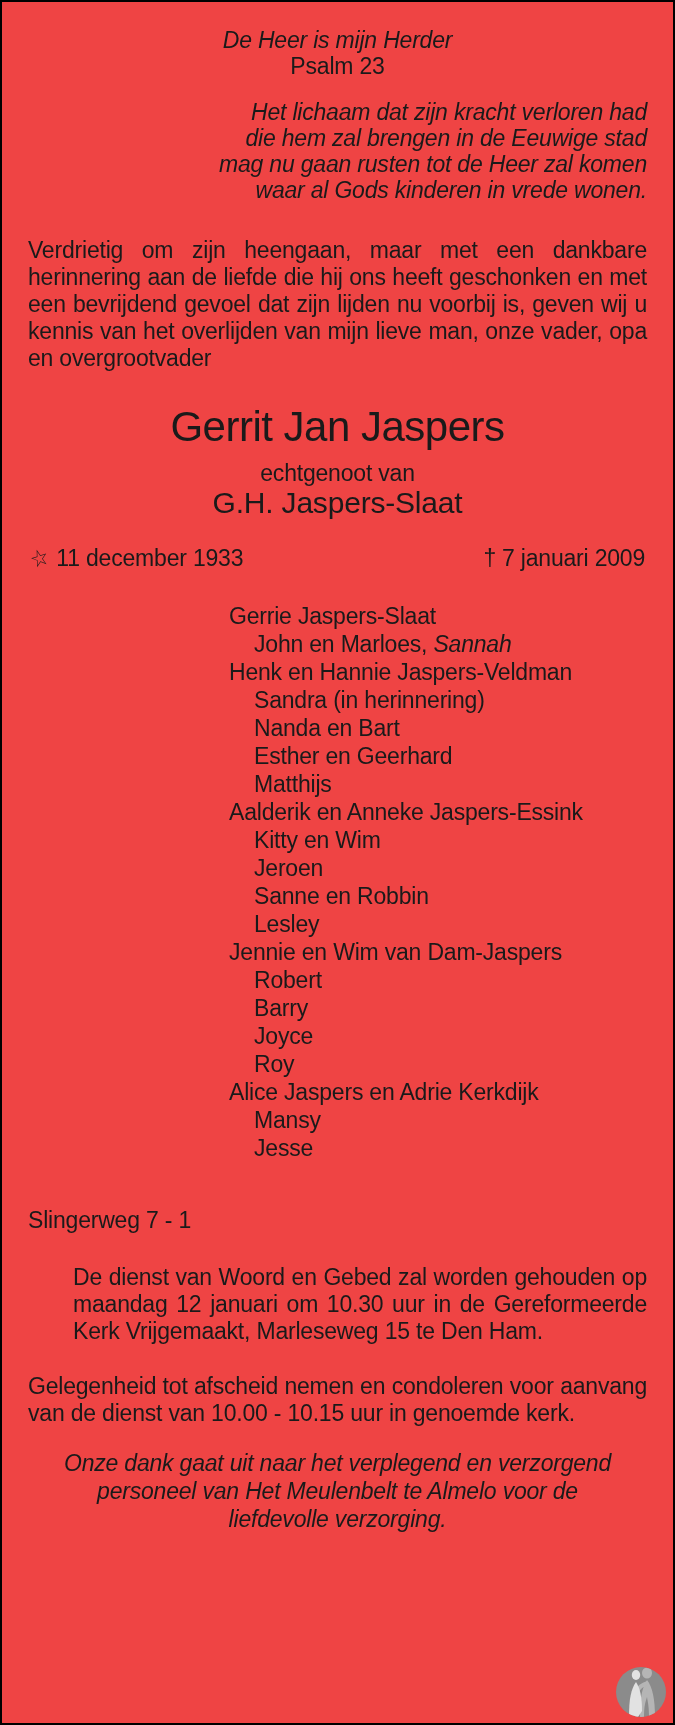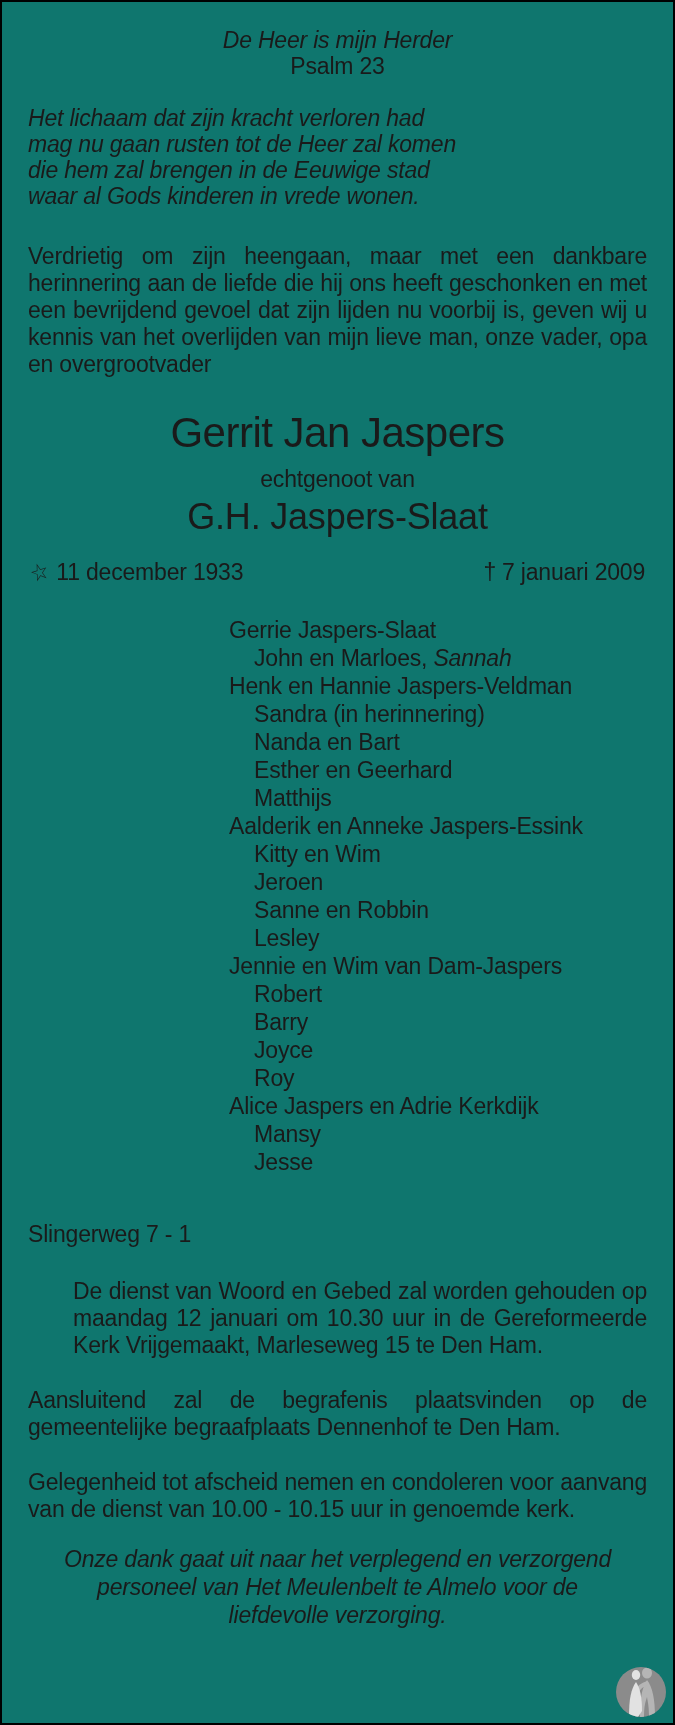--- a/index.html
+++ b/index.html
@@ -8,50 +8,50 @@
     background: #ffffff;
   }
   .sheet {
     position: relative;
     width: 675px;
     height: 1725px;
     box-sizing: border-box;
     border: 2px solid #000000;
     padding: 25px 26px;
     overflow: hidden;
-    background: #0f766e;
+    background: #ef4444;
     color: #1a1a1a;
     font-family: "Liberation Sans", "DejaVu Sans", sans-serif;
     font-stretch: condensed;
     font-size: 23px;
     letter-spacing: -0.2px;
   }
   .epigraph { text-align: center; line-height: 26px; }
   .epigraph-quote { font-style: italic; }
   .poem {
-    margin-top: 26px;
-    text-align: left;
+    margin-top: 20px;
+    text-align: right;
     font-style: italic;
     line-height: 26px;
   }
   .announcement {
     margin: 34px 0 0 0;
     text-align: justify;
     line-height: 27px;
   }
   .deceased-name {
     margin-top: 28px;
     text-align: center;
     font-size: 42px;
     line-height: 54px;
     font-weight: 400;
     letter-spacing: -0.5px;
   }
   .relation { margin-top: 6px; text-align: center; line-height: 26px; }
-  .spouse   { margin-top: 8px; text-align: center; font-size: 36px; line-height: 34px; }
+  .spouse   { margin-top: 0; text-align: center; font-size: 30px; line-height: 34px; }
   .dates {
     margin-top: 24px;
     display: flex;
     justify-content: space-between;
     align-items: baseline;
     line-height: 28px;
     padding: 0 2px;
   }
   .star-glyph { display: inline-block; transform: rotate(-18deg); margin-right: 8px; }
   .dagger-glyph { margin-right: 6px; }
@@ -84,22 +84,22 @@
 
 <div class="sheet">
 
   <div class="epigraph">
     <div class="epigraph-quote">De Heer is mijn Herder</div>
     <div class="epigraph-source">Psalm 23</div>
   </div>
 
   <div class="poem">
     <div>Het lichaam dat zijn kracht verloren had</div>
+    <div>die hem zal brengen in de Eeuwige stad</div>
     <div>mag nu gaan rusten tot de Heer zal komen</div>
-    <div>die hem zal brengen in de Eeuwige stad</div>
     <div>waar al Gods kinderen in vrede wonen.</div>
   </div>
 
   <p class="announcement">Verdrietig om zijn heengaan, maar met een dankbare herinnering aan de liefde die hij ons heeft geschonken en met een bevrijdend gevoel dat zijn lijden nu voorbij is, geven wij u kennis van het overlijden van mijn lieve man, onze vader, opa en overgrootvader</p>
 
   <div class="deceased-name">Gerrit Jan Jaspers</div>
 
   <div class="relation">echtgenoot van</div>
 
   <div class="spouse">G.H. Jaspers-Slaat</div>
@@ -135,21 +135,20 @@
       <div class="family-line indent-1"><span>Mansy</span></div>
       <div class="family-line indent-1"><span>Jesse</span></div>
     </div>
 
   <div class="address">
     <div>Slingerweg 7 - 1</div>
   </div>
 
   <div class="service">
     <p>De dienst van Woord en Gebed zal worden gehouden op maandag 12 januari om 10.30 uur in de Gereformeerde Kerk Vrijgemaakt, Marleseweg 15 te Den Ham.</p>
-    <p>Aansluitend zal de begrafenis plaatsvinden op de gemeentelijke begraafplaats Dennenhof te Den Ham.</p>
     <p>Gelegenheid tot afscheid nemen en condoleren voor aanvang van de dienst van 10.00 - 10.15 uur in genoemde kerk.</p>
   </div>
 
   <p class="thanks">Onze dank gaat uit naar het verplegend en verzorgend personeel van Het Meulenbelt te Almelo voor de liefdevolle verzorging.</p>
 
   <div class="logo">
     <svg width="54" height="54" viewBox="0 0 54 54">
       <clipPath id="logoClip">
         <circle cx="27" cy="29" r="25"></circle>
       </clipPath>

